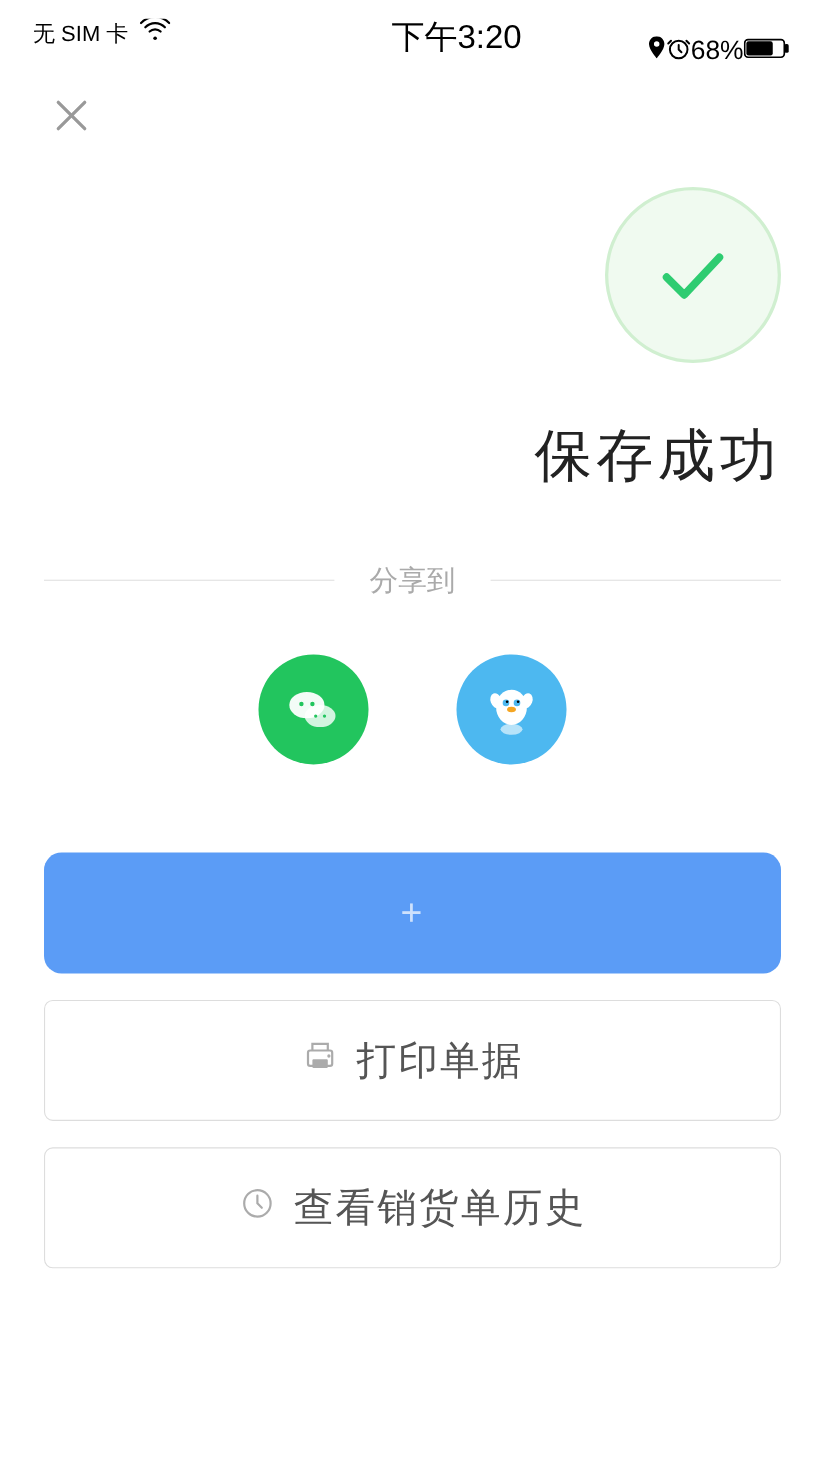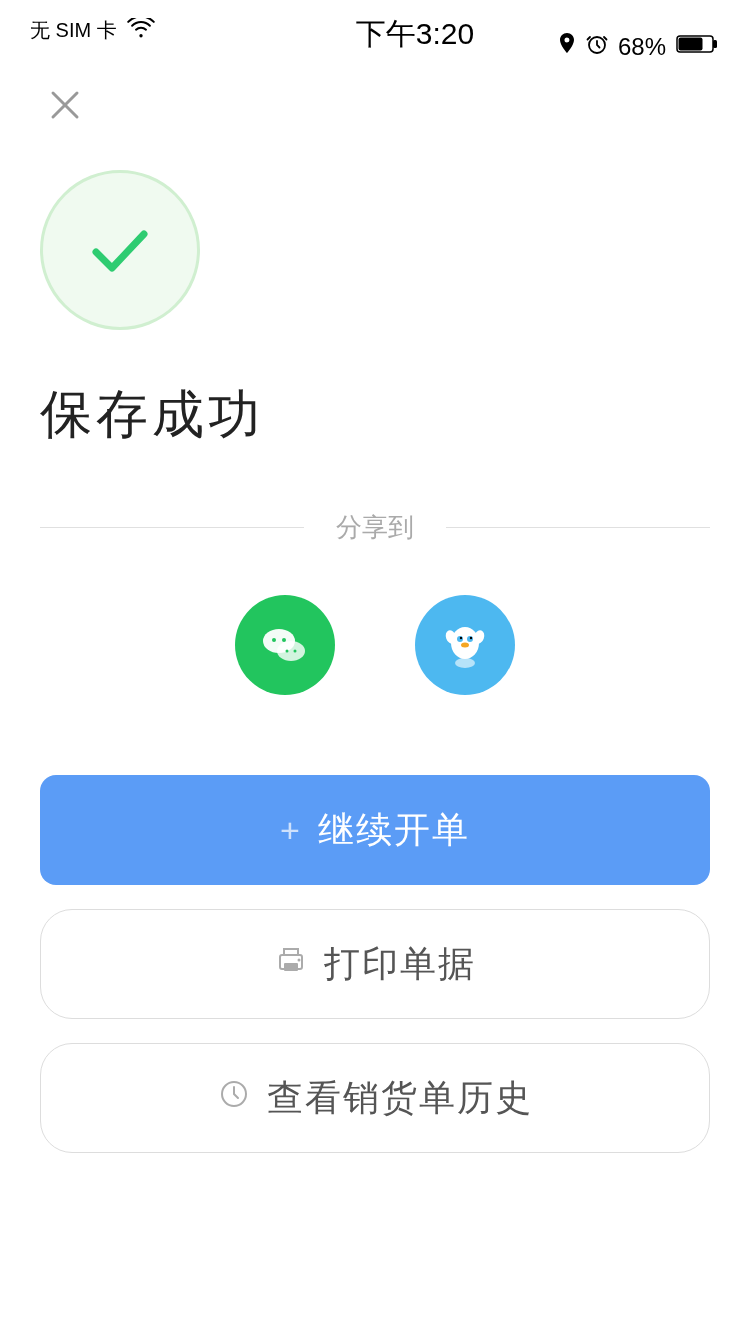--- a/index.html
+++ b/index.html
@@ -37,21 +37,21 @@
       color: #000;
       position: absolute;
       left: 50%;
       transform: translateX(-50%);
       top: 14px;
       margin-left: 40px;
     }
     .status-right {
       display: flex;
       align-items: flex-start;
-      gap: 10px;
+      gap: 0;
       font-size: 24px;
       color: #000;
       margin-top: 34px;
     }
     .battery-svg { width: 44px; height: 22px; }
 
     
     .close-btn {
       position: relative;
       margin-top: 20px;
@@ -66,21 +66,21 @@
     .close-btn svg {
       width: 36px;
       height: 36px;
     }
 
     
     .main-content {
       flex: 1;
       display: flex;
       flex-direction: column;
-      align-items: flex-start;
+      align-items: flex-end;
       padding: 0 40px;
     }
 
     
     .success-circle {
       width: 160px;
       height: 160px;
       border-radius: 50%;
       background: #f0faf0;
       border: 3px solid #d0efd0;
@@ -167,21 +167,21 @@
       justify-content: center;
       gap: 16px;
       cursor: pointer;
       letter-spacing: 2px;
     }
     .btn-secondary {
       width: 100%;
       height: 110px;
       background: #fff;
       border: 1px solid #ddd;
-      border-radius: 32px;
+      border-radius: 8px;
       font-size: 36px;
       color: #555;
       display: flex;
       align-items: center;
       justify-content: center;
       gap: 16px;
       cursor: pointer;
       letter-spacing: 2px;
     }
     .btn-icon {
@@ -285,21 +285,20 @@
           <ellipse cx="16" cy="22" rx="5" ry="7" fill="white" transform="rotate(-20 16 22)"></ellipse>
           <ellipse cx="44" cy="22" rx="5" ry="7" fill="white" transform="rotate(20 44 22)"></ellipse>
         </svg>
       </div>
     </div>
   </div>
 
   <div class="actions">
     <button class="btn-primary">
       <span class="btn-icon">+</span>
-      <span>继续开单</span>
     </button>
     <button class="btn-secondary">
       <span class="btn-icon">
         <svg width="34" height="34" viewBox="0 0 34 34" fill="none">
           <rect x="6" y="12" width="22" height="14" rx="2" stroke="#888" stroke-width="2" fill="none"></rect>
           <rect x="10" y="20" width="14" height="8" rx="1" fill="#888"></rect>
           <path d="M10 12V6h14v6" stroke="#888" stroke-width="2" fill="none"></path>
           <circle cx="25" cy="17" r="1.5" fill="#888"></circle>
         </svg>
       </span>

